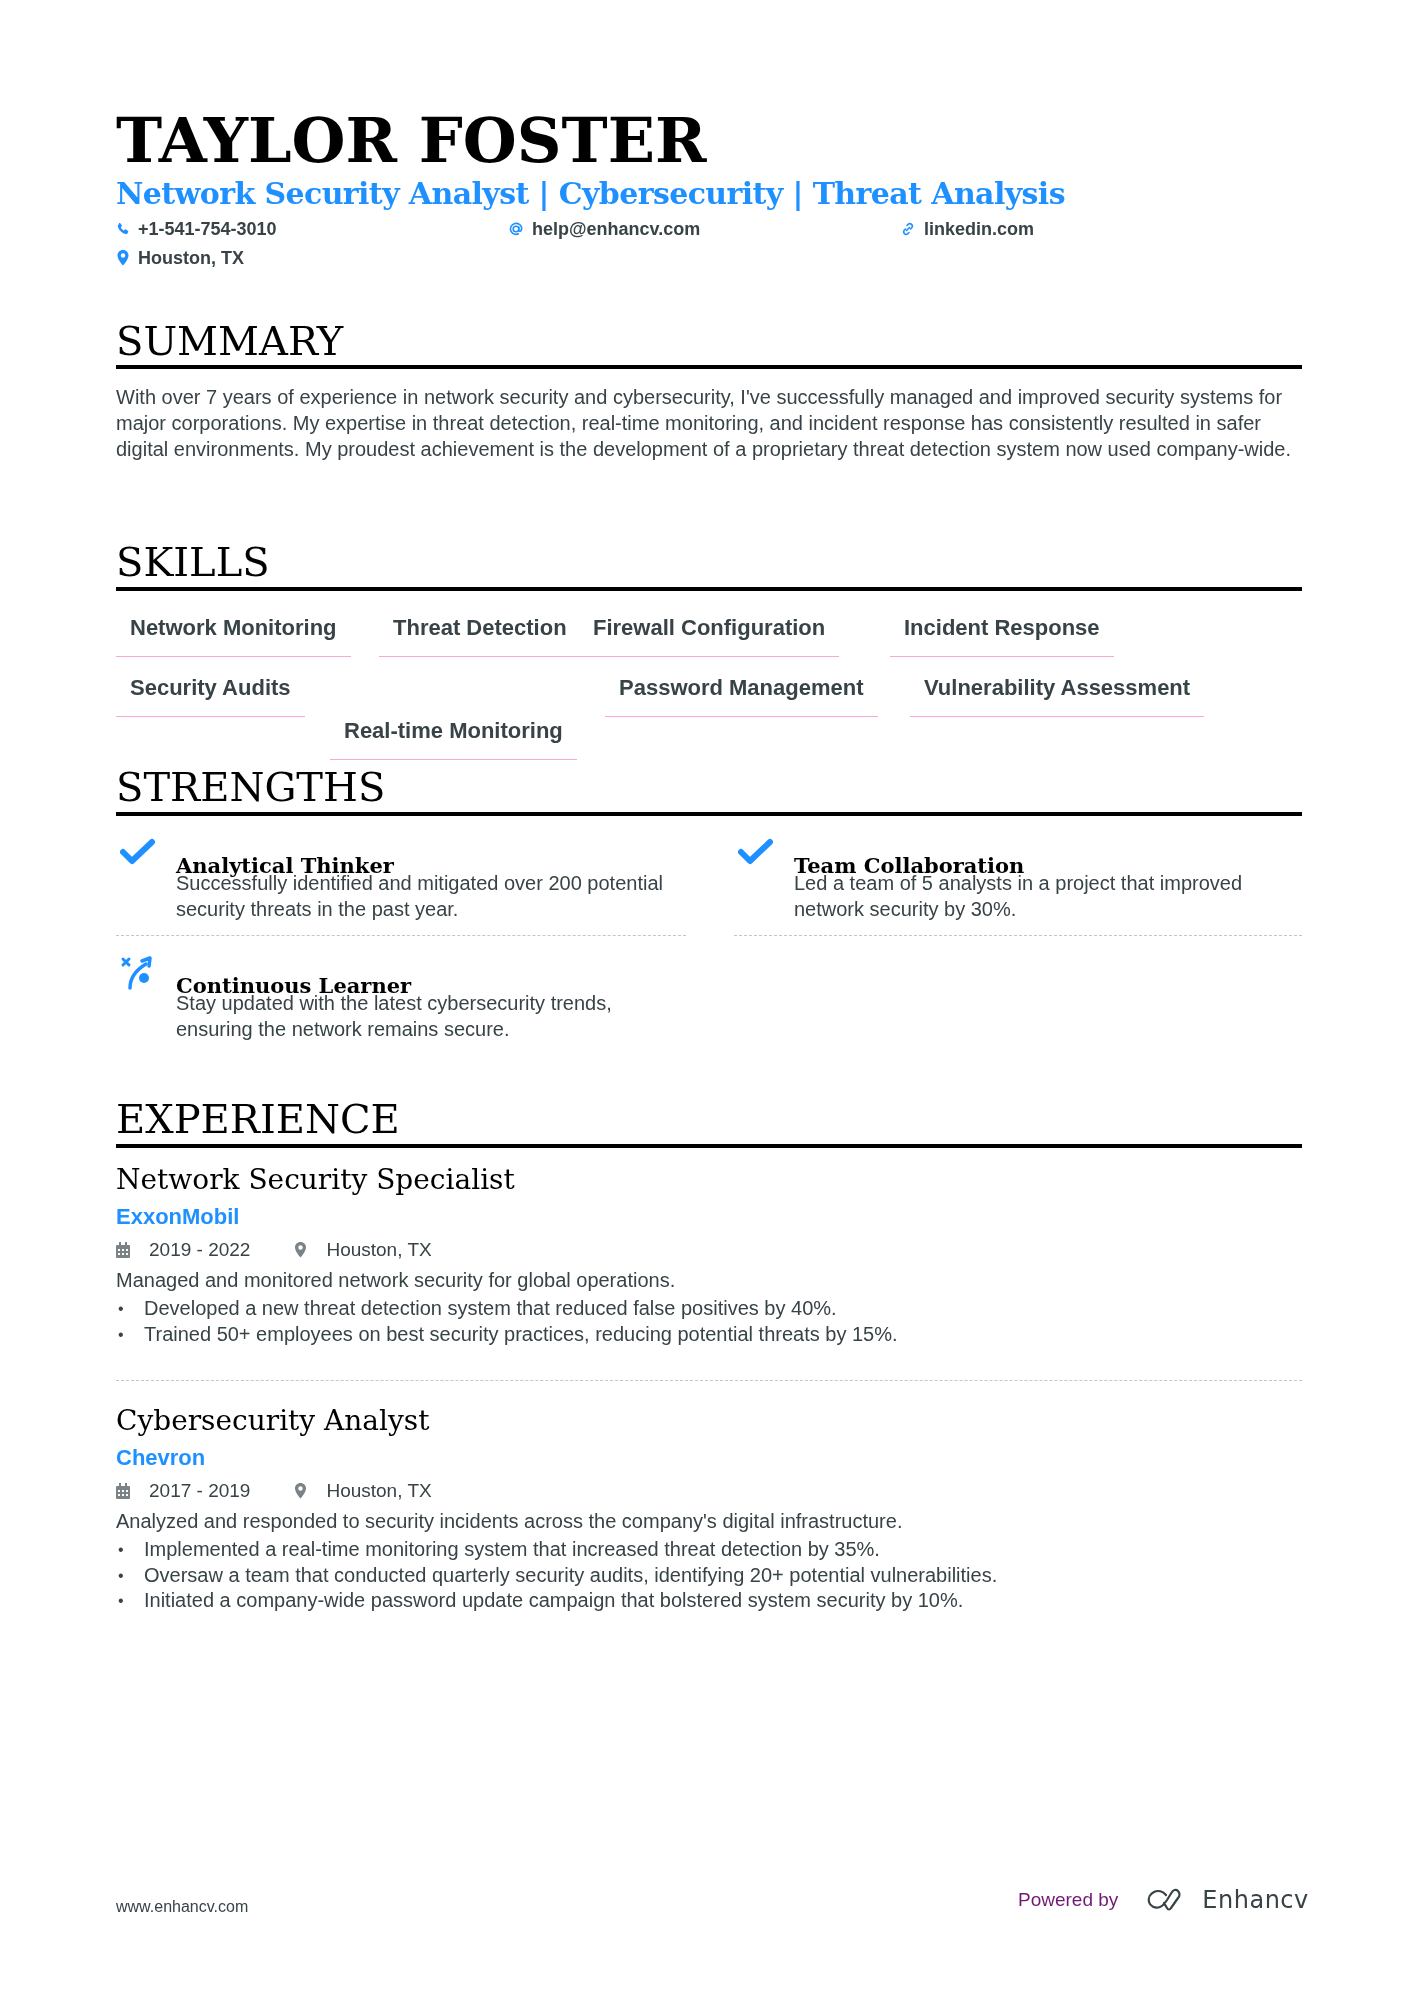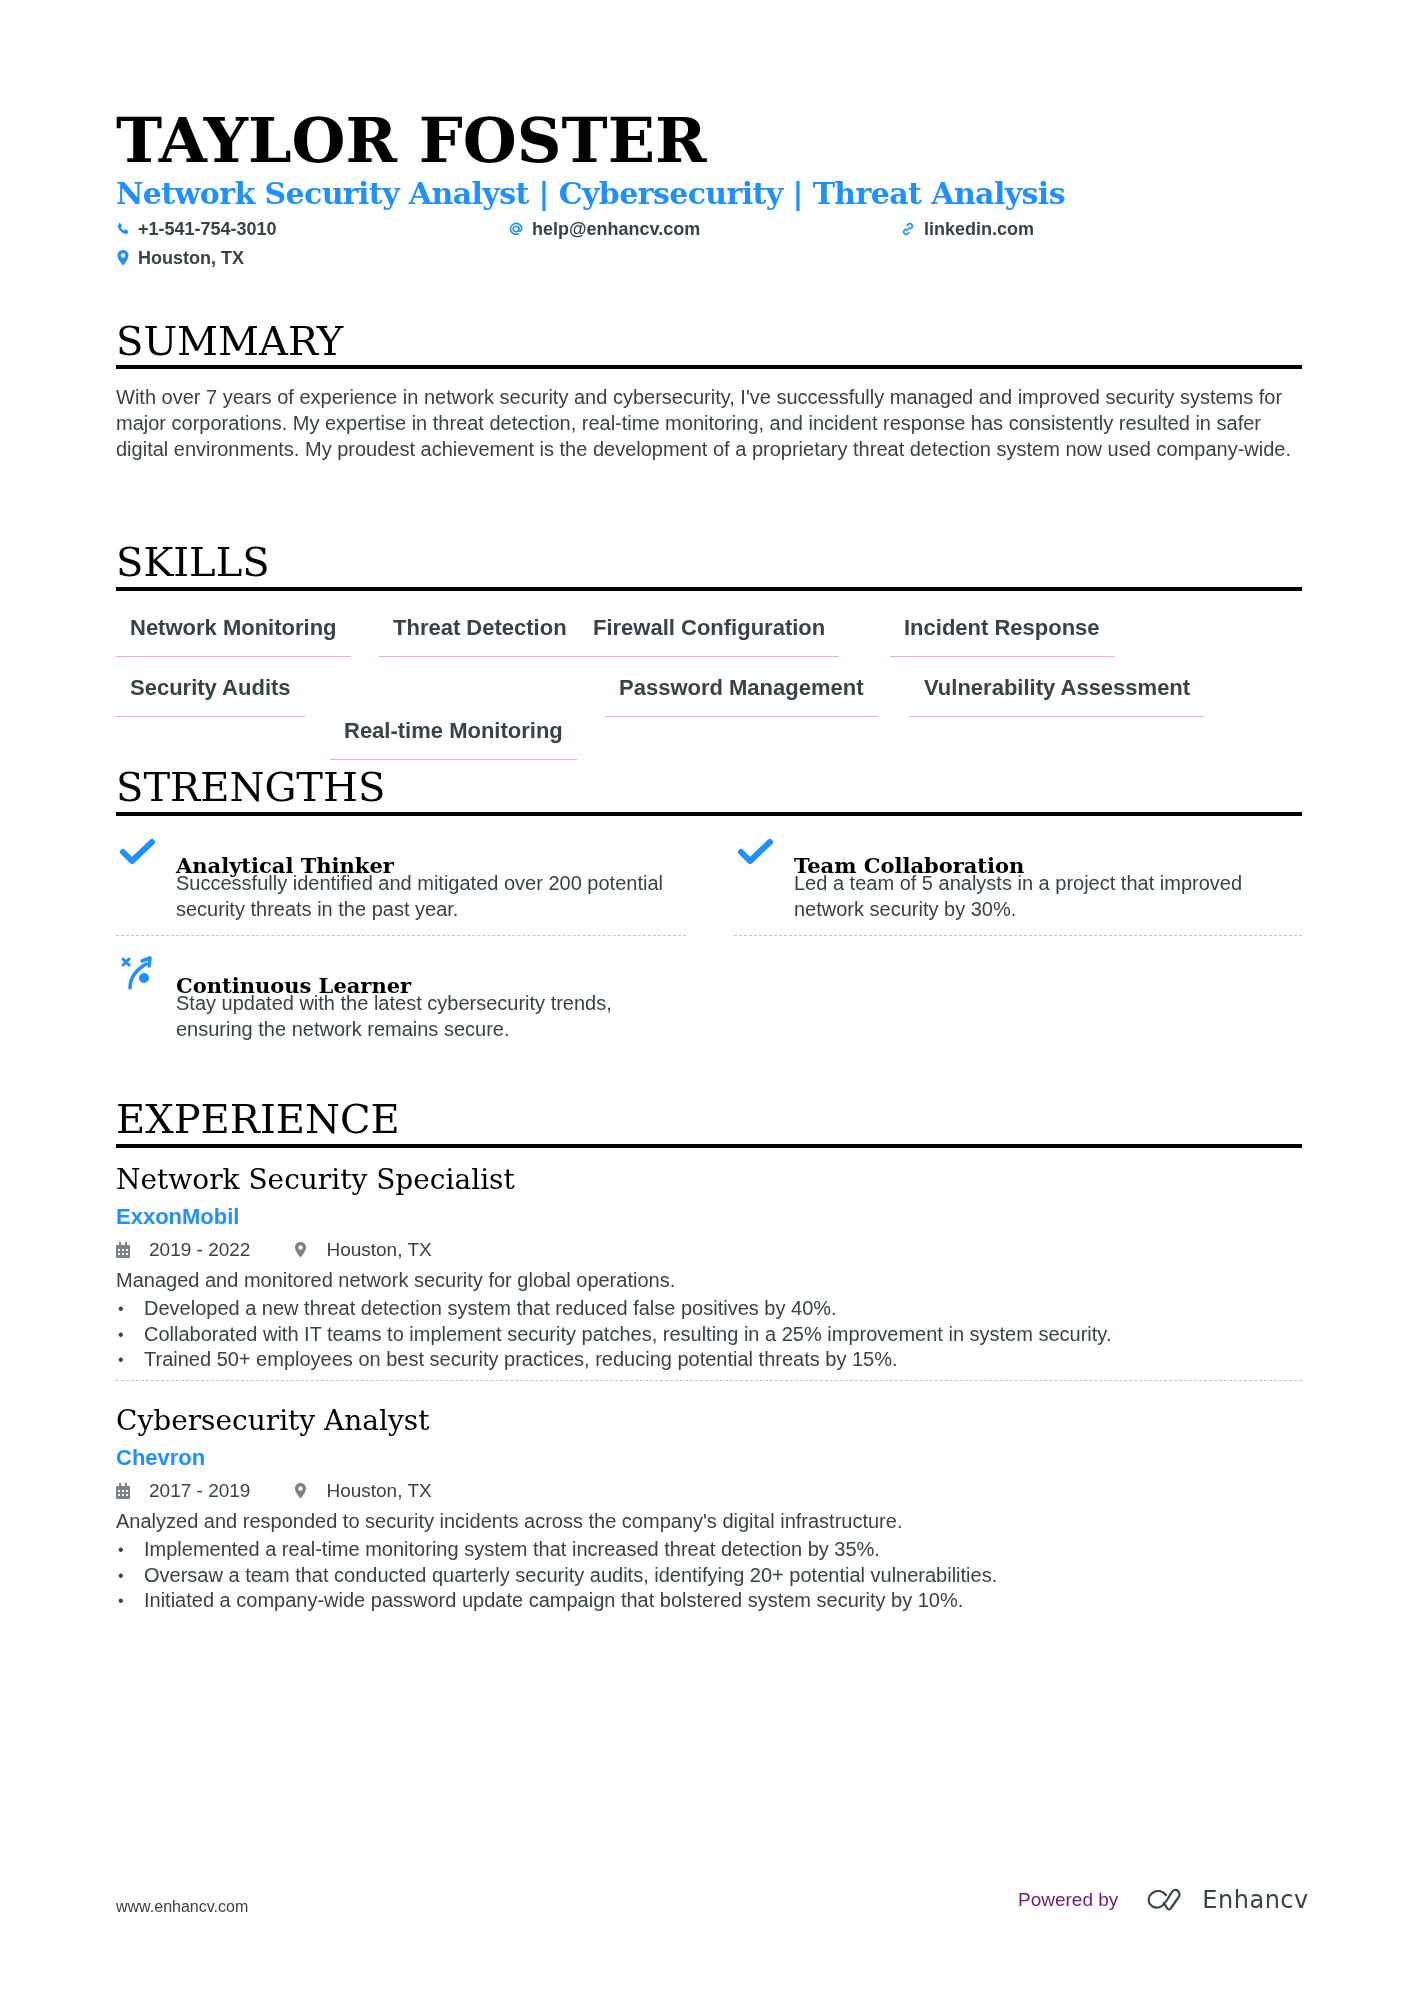--- a/index.html
+++ b/index.html
@@ -144,21 +144,20 @@
     <span>2019 - 2022</span>
     <span class="sep"></span>
     <svg width="13" height="16" viewBox="0 0 14 18">
         <path d="M7 0C3.4 0 .8 2.7.8 6.1c0 4.3 6.2 11.4 6.2 11.4s6.2-7.1 6.2-11.4C13.2 2.7 10.6 0 7 0zm0 8.6a2.5 2.5 0 110-5 2.5 2.5 0 010 5z" fill="#7b8386"></path>
       </svg>
     <span>Houston, TX</span>
   </div>
   <div class="job-desc" style="top:1267px;">Managed and monitored network security for global operations.</div>
   <ul class="bullets" style="top:1296px;">
     <li>Developed a new threat detection system that reduced false positives by 40%.</li>
-    <li>Collaborated with IT teams to implement security patches, resulting in a 25% improvement in system security.</li>
     <li>Trained 50+ employees on best security practices, reducing potential threats by 15%.</li>
   </ul>
   <div class="dash" style="top:1380px; left:0; width:1186px;"></div>
 
   <div class="job-title" style="top:1403px;">Cybersecurity Analyst</div>
   <div class="company" style="top:1444px;">Chevron</div>
   <div class="meta" style="top:1479px;">
     <svg width="14" height="16" viewBox="0 0 14 16">
         <rect x="0" y="3" width="14" height="13" rx="1" fill="#7b8386"></rect>
         <rect x="3" y="0" width="2" height="4" fill="#7b8386"></rect>

